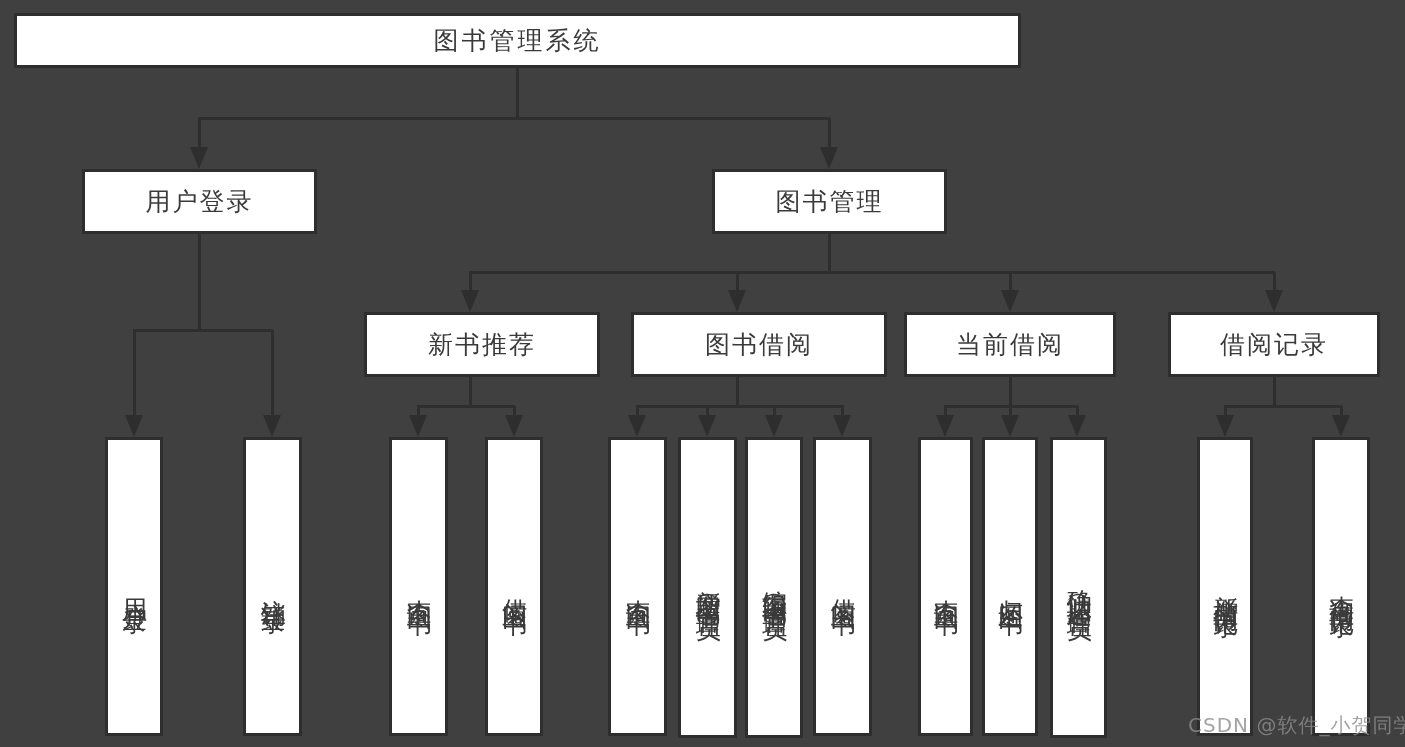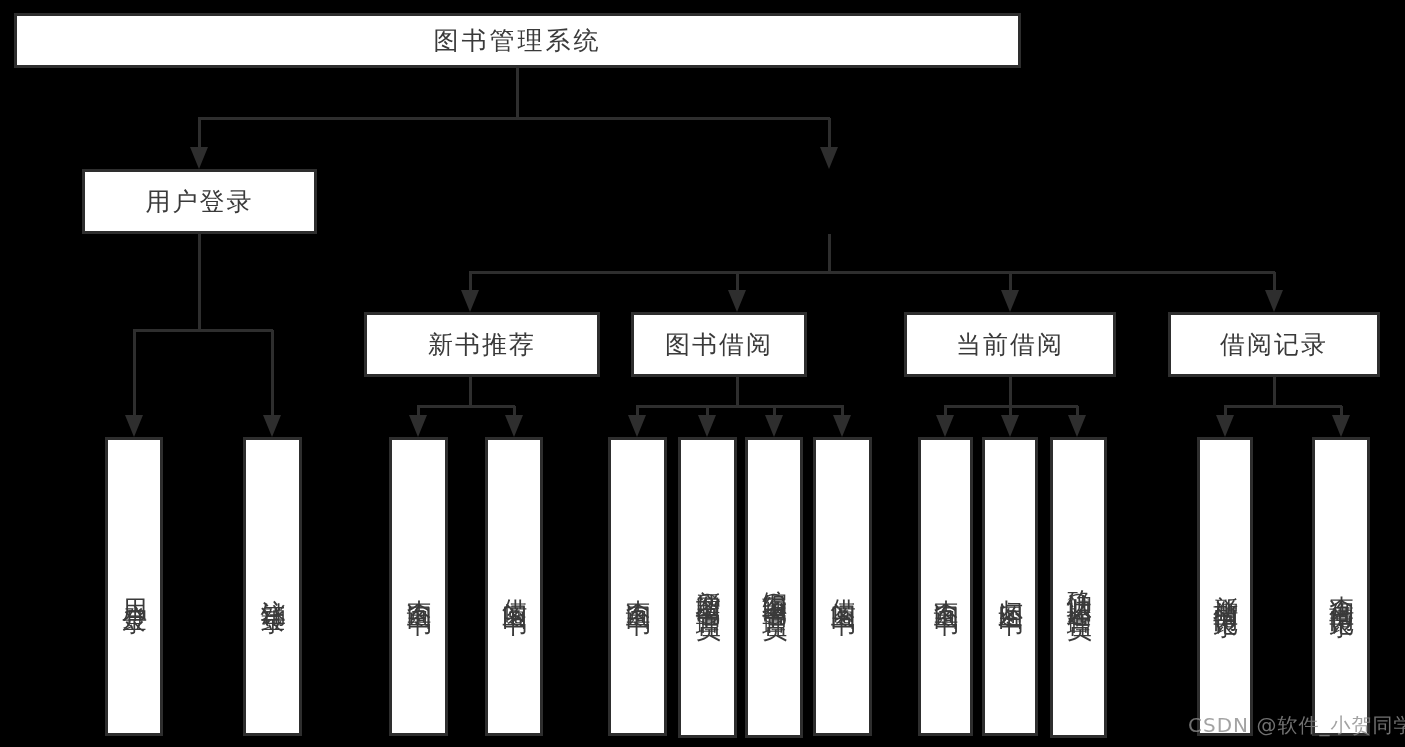--- a/index.html
+++ b/index.html
@@ -1,19 +1,19 @@
 <!DOCTYPE html>
 <html><head>
 <meta charset="utf-8">
 <style>
   html,body{margin:0;padding:0;background:#ffffff;}
   #stage{
     position:relative;
     width:1405px;height:747px;
-    background:#000000;
+    background:#404040;
     overflow:hidden;
     font-family:"DejaVu Sans","Liberation Sans",sans-serif;
     color:#3a3a3a;
   }
   .node{
     position:absolute;
     box-sizing:border-box;
     background:#ffffff;
     border:3px solid #2e2e2e;
     display:flex;align-items:center;justify-content:center;
@@ -54,25 +54,28 @@
 
 <div id="stage">
 
   <div class="node h1" style="left:14px;top:13px;width:1007px;height:55px">
     <span>图书管理系统</span>
   </div>
 
   <div class="node" style="left:82px;top:169px;width:235px;height:65px">
     <span>用户登录</span>
   </div>
+  <div class="node" style="left:712px;top:169px;width:235px;height:65px">
+    <span>图书管理</span>
+  </div>
 
   <div class="node" style="left:364px;top:312px;width:236px;height:65px">
     <span>新书推荐</span>
   </div>
-  <div class="node" style="left:631px;top:312px;width:176px;height:65px">
+  <div class="node" style="left:631px;top:312px;width:256px;height:65px">
     <span>图书借阅</span>
   </div>
   <div class="node" style="left:904px;top:312px;width:212px;height:65px">
     <span>当前借阅</span>
   </div>
   <div class="node" style="left:1168px;top:312px;width:212px;height:65px">
     <span>借阅记录</span>
   </div>
 
   <div class="node leaf" style="left:105px;top:437px;width:58px;height:299px">

